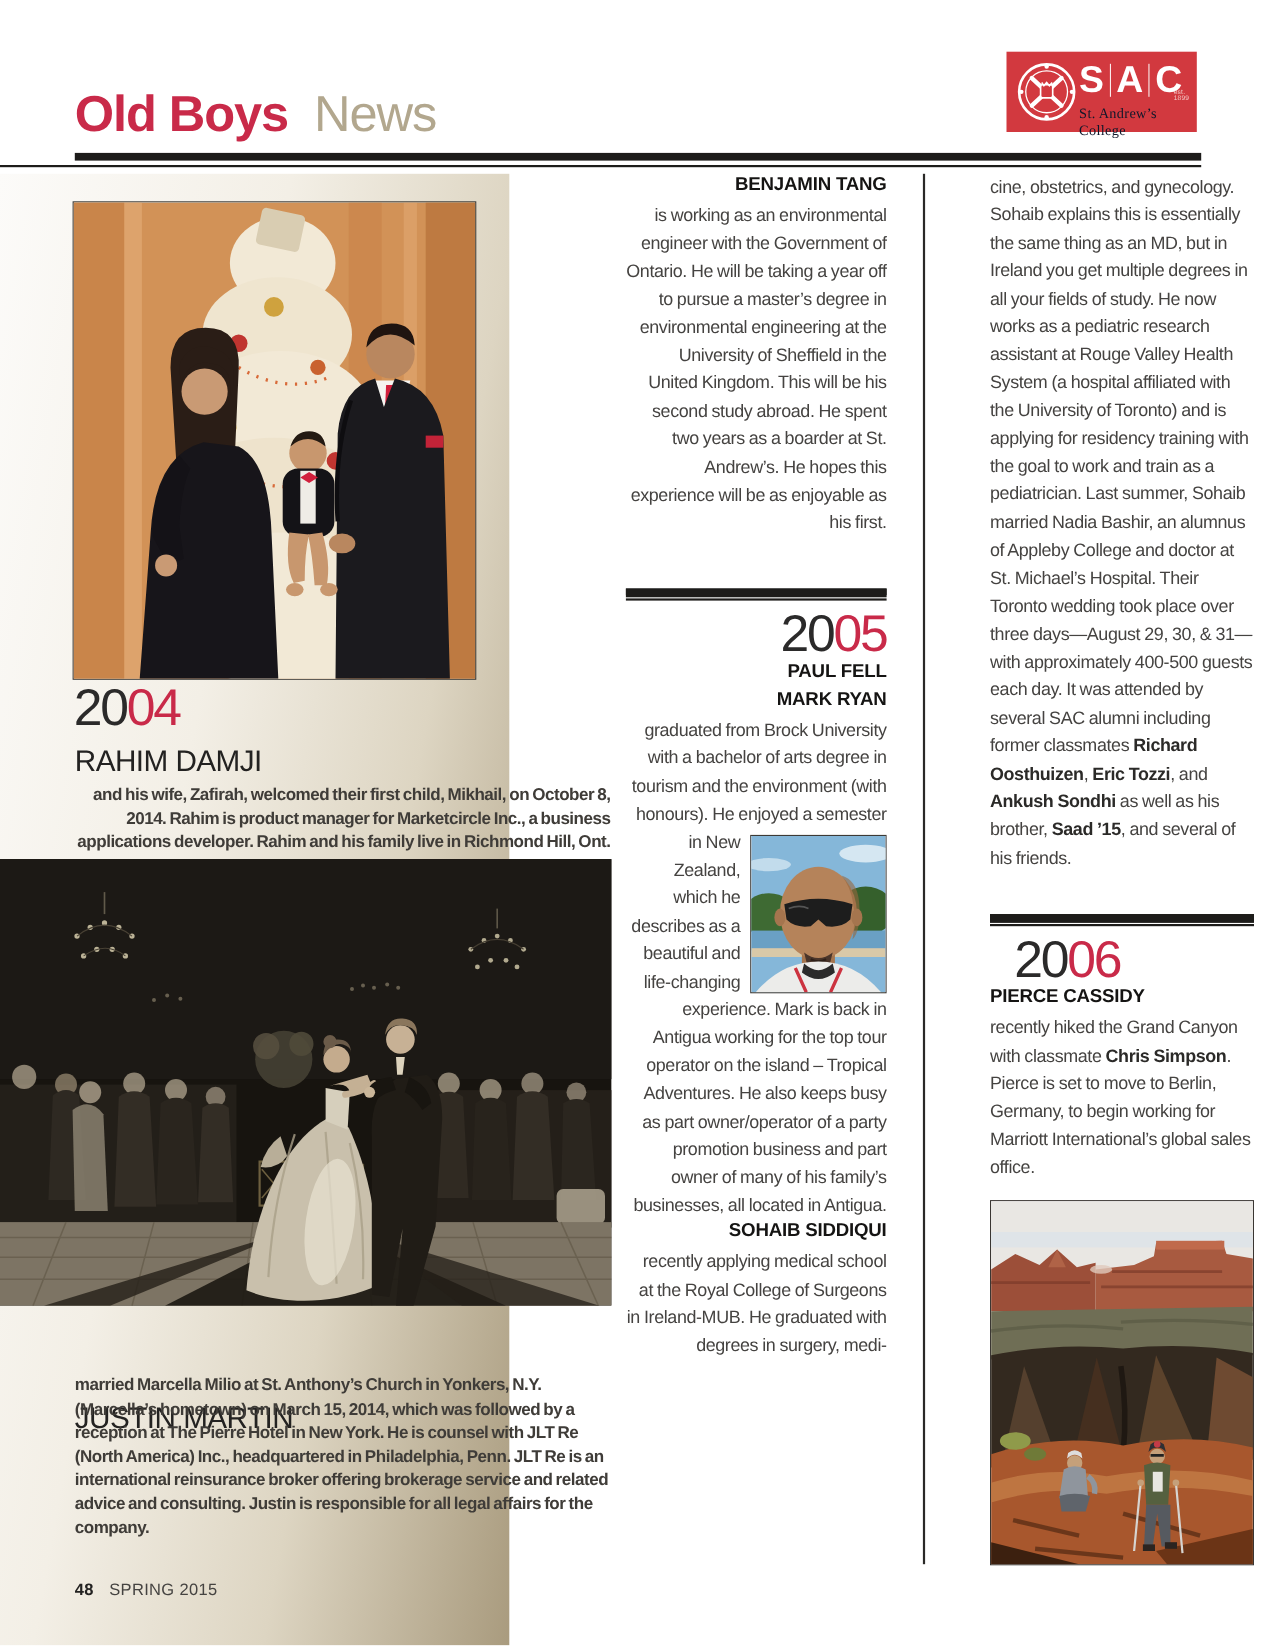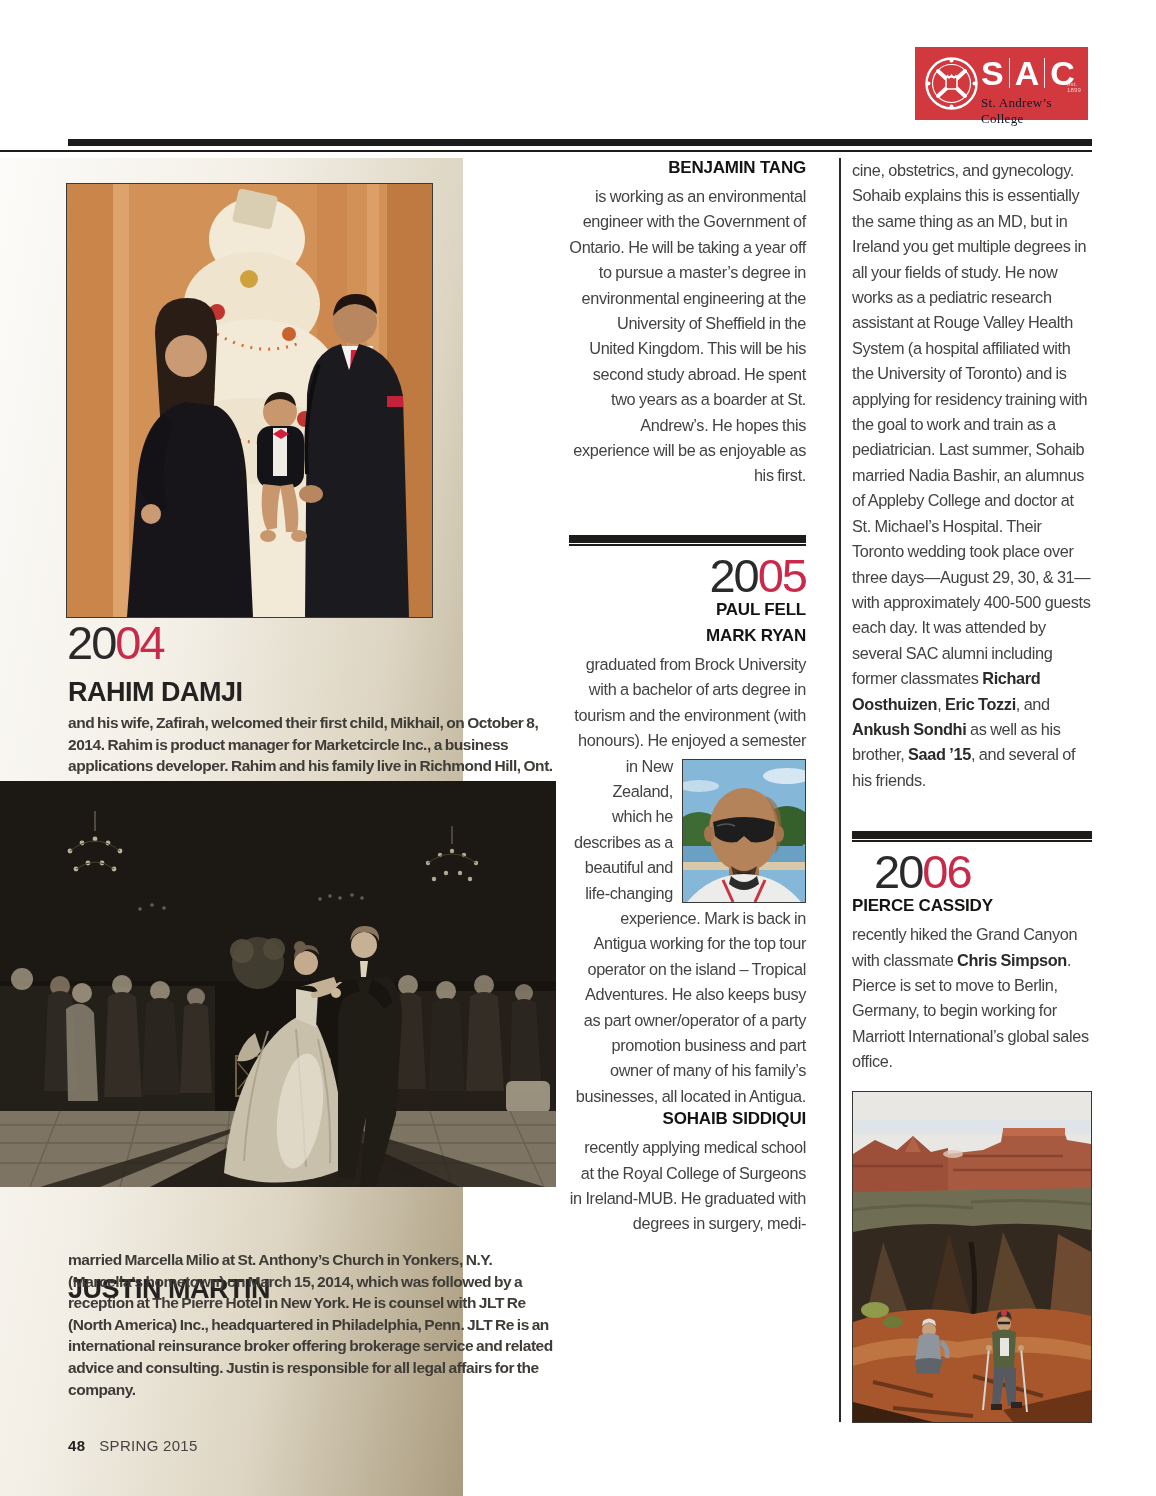--- a/index.html
+++ b/index.html
@@ -21,52 +21,56 @@
   #sac-est{position:absolute; left:152px; top:34px; font-size:6px; color:#f3c9c6; letter-spacing:.2px;}
   #sac-school{position:absolute; left:66px; top:48px; font-size:13px; color:#0f172a; letter-spacing:.3px; font-family:"Liberation Serif", serif;}
   
   #left-panel{position:absolute; left:0; top:158px; width:463px; height:1338px;
     background:linear-gradient(100deg,#fcfbf9 0%,#f3efe6 38%,#ddd5c2 68%,#a99b7e 100%);}
   #family-photo{position:absolute; left:66px; top:25px; border:1px solid #3c3a36; display:block;}
   #year-2004{position:absolute; left:67px; top:460px;}
   .year{font-size:47px; line-height:49px; font-weight:400; letter-spacing:-2px; color:#2b2a2a;}
   .year .red{color:#c92a49;}
   #rahim-name{position:absolute; left:68px; top:519px;}
-  .big-name{font-size:27px; line-height:30px; font-weight:700; letter-spacing:-0.5px; color:#232221;}
-  #rahim-para{position:absolute; left:68px; top:554px; width:487px;}
+  .big-name{font-size:27px; line-height:30px; font-weight:400; letter-spacing:-0.5px; color:#232221;}
+  #rahim-para{position:absolute; left:68px; top:554px; width:487px;text-align:right;}
   .left-body{font-size:15.5px; font-weight:700; line-height:21.6px; letter-spacing:-0.45px; word-spacing:-1px; color:#3f3c38; margin:0;}
   #wedding-photo{position:absolute; left:0px; top:623px; display:block;}
   #justin-name{position:absolute; left:68px; top:1116px;}
   #justin-para{position:absolute; left:68px; top:1091px; width:487px;}
   #footer{position:absolute; left:68px; top:1279px; font-size:15px; color:#454341; letter-spacing:.3px;}
   #footer .pg{font-weight:700; color:#232221; margin-right:14px;}
   
   .col{position:absolute; top:158px;}
   #col-mid{left:569px; width:237px;text-align:right;}
-  #col-right{left:852px; width:240px;}
+  #col-right{left:900px; width:240px;}
   #col-divider{position:absolute; left:839px; top:158px; width:2px; height:1264px; background:#2a2927;}
   h3.name{font-size:17px; line-height:20px; font-weight:700; letter-spacing:-0.2px; color:#151413; margin:0 0 6px 0;}
   p.body{font-size:16.3px; line-height:25.4px; letter-spacing:-0.35px; word-spacing:-0.5px; color:#454341; margin:0;}
   p.body b{color:#2b2a28;}
   .rule{height:2px; background:#1d1c1a; border-top:6px solid #1d1c1a; border-bottom:0; position:relative;}
   .rule:after{content:""; display:block; height:2px; background:#1d1c1a; margin-top:3px;}
   .mt-rule-mid{margin-top:46px;}
   .mt-year{margin-top:8px;margin-left:22px;}
   .mt-name{margin-top:4px;}
   .mt-sect{margin-top:36px;}
   .mt-sect-lg{margin-top:56px;}
   #mark-photo{float:right; width:122px; height:142px; margin:5px 0 3px 9px; border:1px solid #3c3a36;}
   #canyon-photo{display:block; margin-top:16px; border:1px solid #3a3632;}
   svg{display:block;}
 </style>
 </head>
 <body>
 
 <div id="page">
 
+  <div id="masthead">
+    <span class="t1">Old Boys</span>
+    <span class="t2">&nbsp;<span>News</span></span>
+  </div>
 
   <div id="sac-logo">
     <svg id="sac-crest" width="57" height="57" viewBox="0 0 57 57">
       <circle cx="28.5" cy="28.5" r="25" fill="none" stroke="#ffffff" stroke-width="2.4"></circle>
       <circle cx="28.5" cy="28.5" r="19" fill="none" stroke="#ffffff" stroke-width="1.2"></circle>
       <path d="M15,16 L42,41 M42,16 L15,41" stroke="#ffffff" stroke-width="4" stroke-linecap="round"></path>
       <rect x="23" y="22" width="11" height="12" rx="2" fill="#d2393f" stroke="#ffffff" stroke-width="1.5"></rect>
       <path d="M24,20 l2,3 l2.5,-3 l2.5,3 l2.5,-3" fill="none" stroke="#ffffff" stroke-width="1.4"></path>
       <circle cx="28.5" cy="5.5" r="2" fill="#ffffff"></circle>
       <circle cx="28.5" cy="51.5" r="2" fill="#ffffff"></circle>

